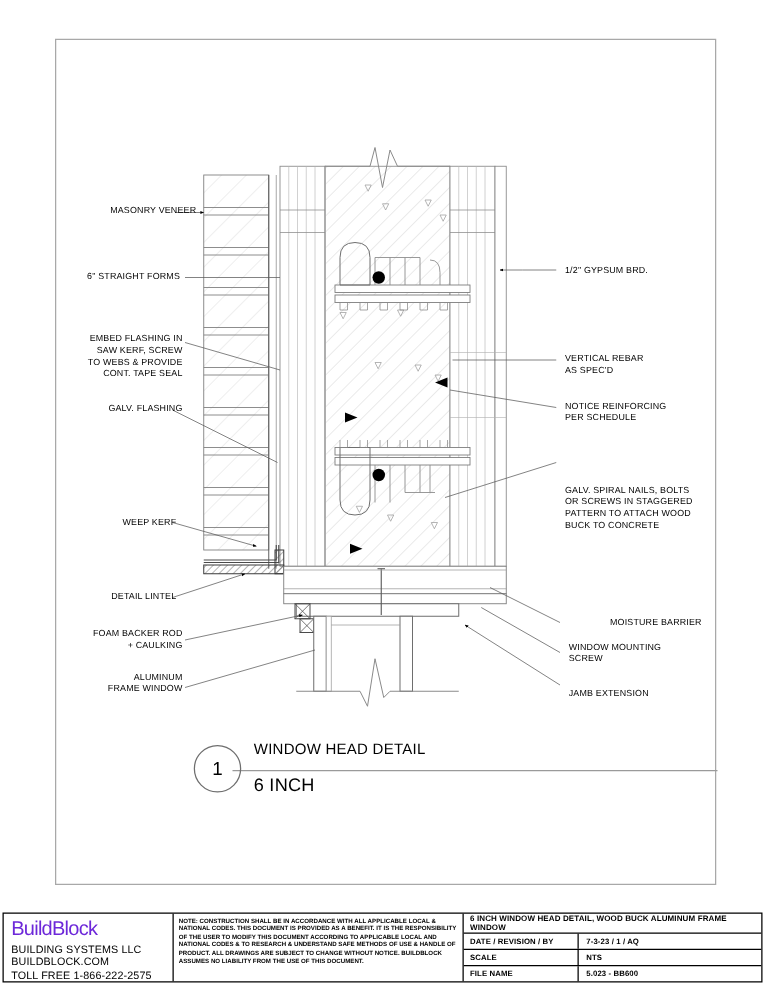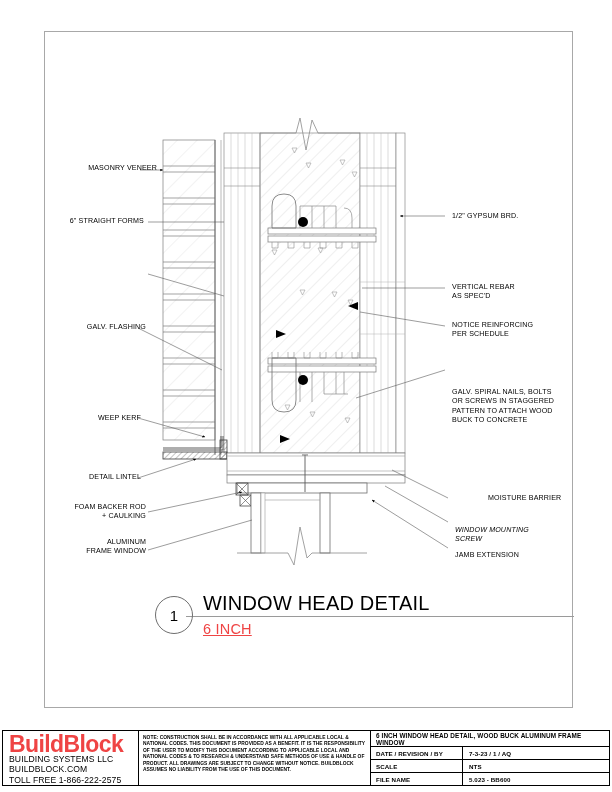--- a/index.html
+++ b/index.html
@@ -56,31 +56,30 @@
     box-sizing: border-box;
     display: flex;
     align-items: center;
     justify-content: center;
     font-size: 15px;
     color: #000;
   }
   .detail-title-main {
     position: absolute;
     left: 203px; top: 592px;
-    font-size: 20px;
+    font-size: 12px;
     color: #000;
     letter-spacing: 0.2px;
   }
   .detail-title-sub {
     position: absolute;
     left: 203px; top: 621px;
     font-size: 14.5px;
-    color: #ef4444;
+    color: #000000;
     letter-spacing: 0.2px;
-    text-decoration: underline;
   }
   .detail-title-rule {
     position: absolute;
     left: 186px; top: 616px;
     width: 388px; height: 1px;
     background: #9a9a9a;
   }
 
   
   .titleblock {
@@ -91,25 +90,25 @@
     box-sizing: border-box;
     display: flex;
   }
   .tb-logo {
     width: 136px;
     border-right: 1px solid #000;
     box-sizing: border-box;
     padding: 3px 0 0 6px;
   }
   .tb-logo-name {
-    font-size: 23px;
-    font-weight: bold;
+    font-size: 16px;
+    font-weight: normal;
     letter-spacing: -0.6px;
     line-height: 20px;
-    color: #ef4444;
+    color: #6d28d9;
   }
   .tb-logo-line {
     font-size: 8.6px;
     line-height: 10.4px;
     color: #000;
     letter-spacing: 0.1px;
   }
   .tb-note {
     width: 232px;
     border-right: 1px solid #000;
@@ -362,20 +361,24 @@
       <path d="M276 330 l10 4 l-10 4 z"></path>
       <path d="M358 302 l-10 4 l10 4 z"></path>
       <path d="M280 435 l10 4 l-10 4 z"></path>
     </g>
   </svg>
 
   <div class="lbl right-al" style="left:46px; top:164px; width:95px;margin-left:16px;">MASONRY VENEER</div>
 
   <div class="lbl right-al" style="left:36px; top:217px; width:108px;">6" STRAIGHT FORMS</div>
 
+  <div class="lbl right-al" style="left:36px; top:267px; width:110px;">EMBED FLASHING IN
+SAW KERF, SCREW
+TO WEBS &amp; PROVIDE
+CONT. TAPE SEAL</div>
 
   <div class="lbl right-al" style="left:42px; top:323px; width:104px;">GALV. FLASHING</div>
 
   <div class="lbl right-al" style="left:46px; top:414px; width:95px;">WEEP KERF</div>
 
   <div class="lbl right-al" style="left:46px; top:473px; width:95px;">DETAIL LINTEL</div>
 
   <div class="lbl right-al" style="left:40px; top:538px; width:106px;">ALUMINUM
 FRAME WINDOW</div>
 
@@ -392,21 +395,21 @@
 
   <div class="lbl left-al" style="left:452px; top:364px; width:146px;margin-top:24px;">GALV. SPIRAL NAILS, BOLTS
 OR SCREWS IN STAGGERED
 PATTERN TO ATTACH WOOD
 BUCK TO CONCRETE</div>
 
   <div class="lbl left-al" style="left:455px; top:494px; width:140px;padding-left:33px;">MOISTURE BARRIER</div>
 
   <div class="lbl left-al" style="left:455px; top:519px; width:140px;margin-top:32px;">JAMB EXTENSION</div>
 
-  <div class="lbl left-al" style="left:455px; top:526px; width:140px;font-style:italic;">WINDOW MOUNTING
+  <div class="lbl left-al" style="left:455px; top:514px; width:140px;">WINDOW MOUNTING
 SCREW</div>
 
   <div class="detail-title-rule"></div>
   <div class="detail-title-num">1</div>
   <div class="detail-title-main">WINDOW HEAD DETAIL</div>
   <div class="detail-title-sub">6 INCH</div>
 
   <div class="titleblock">
 
     <div class="tb-logo">

